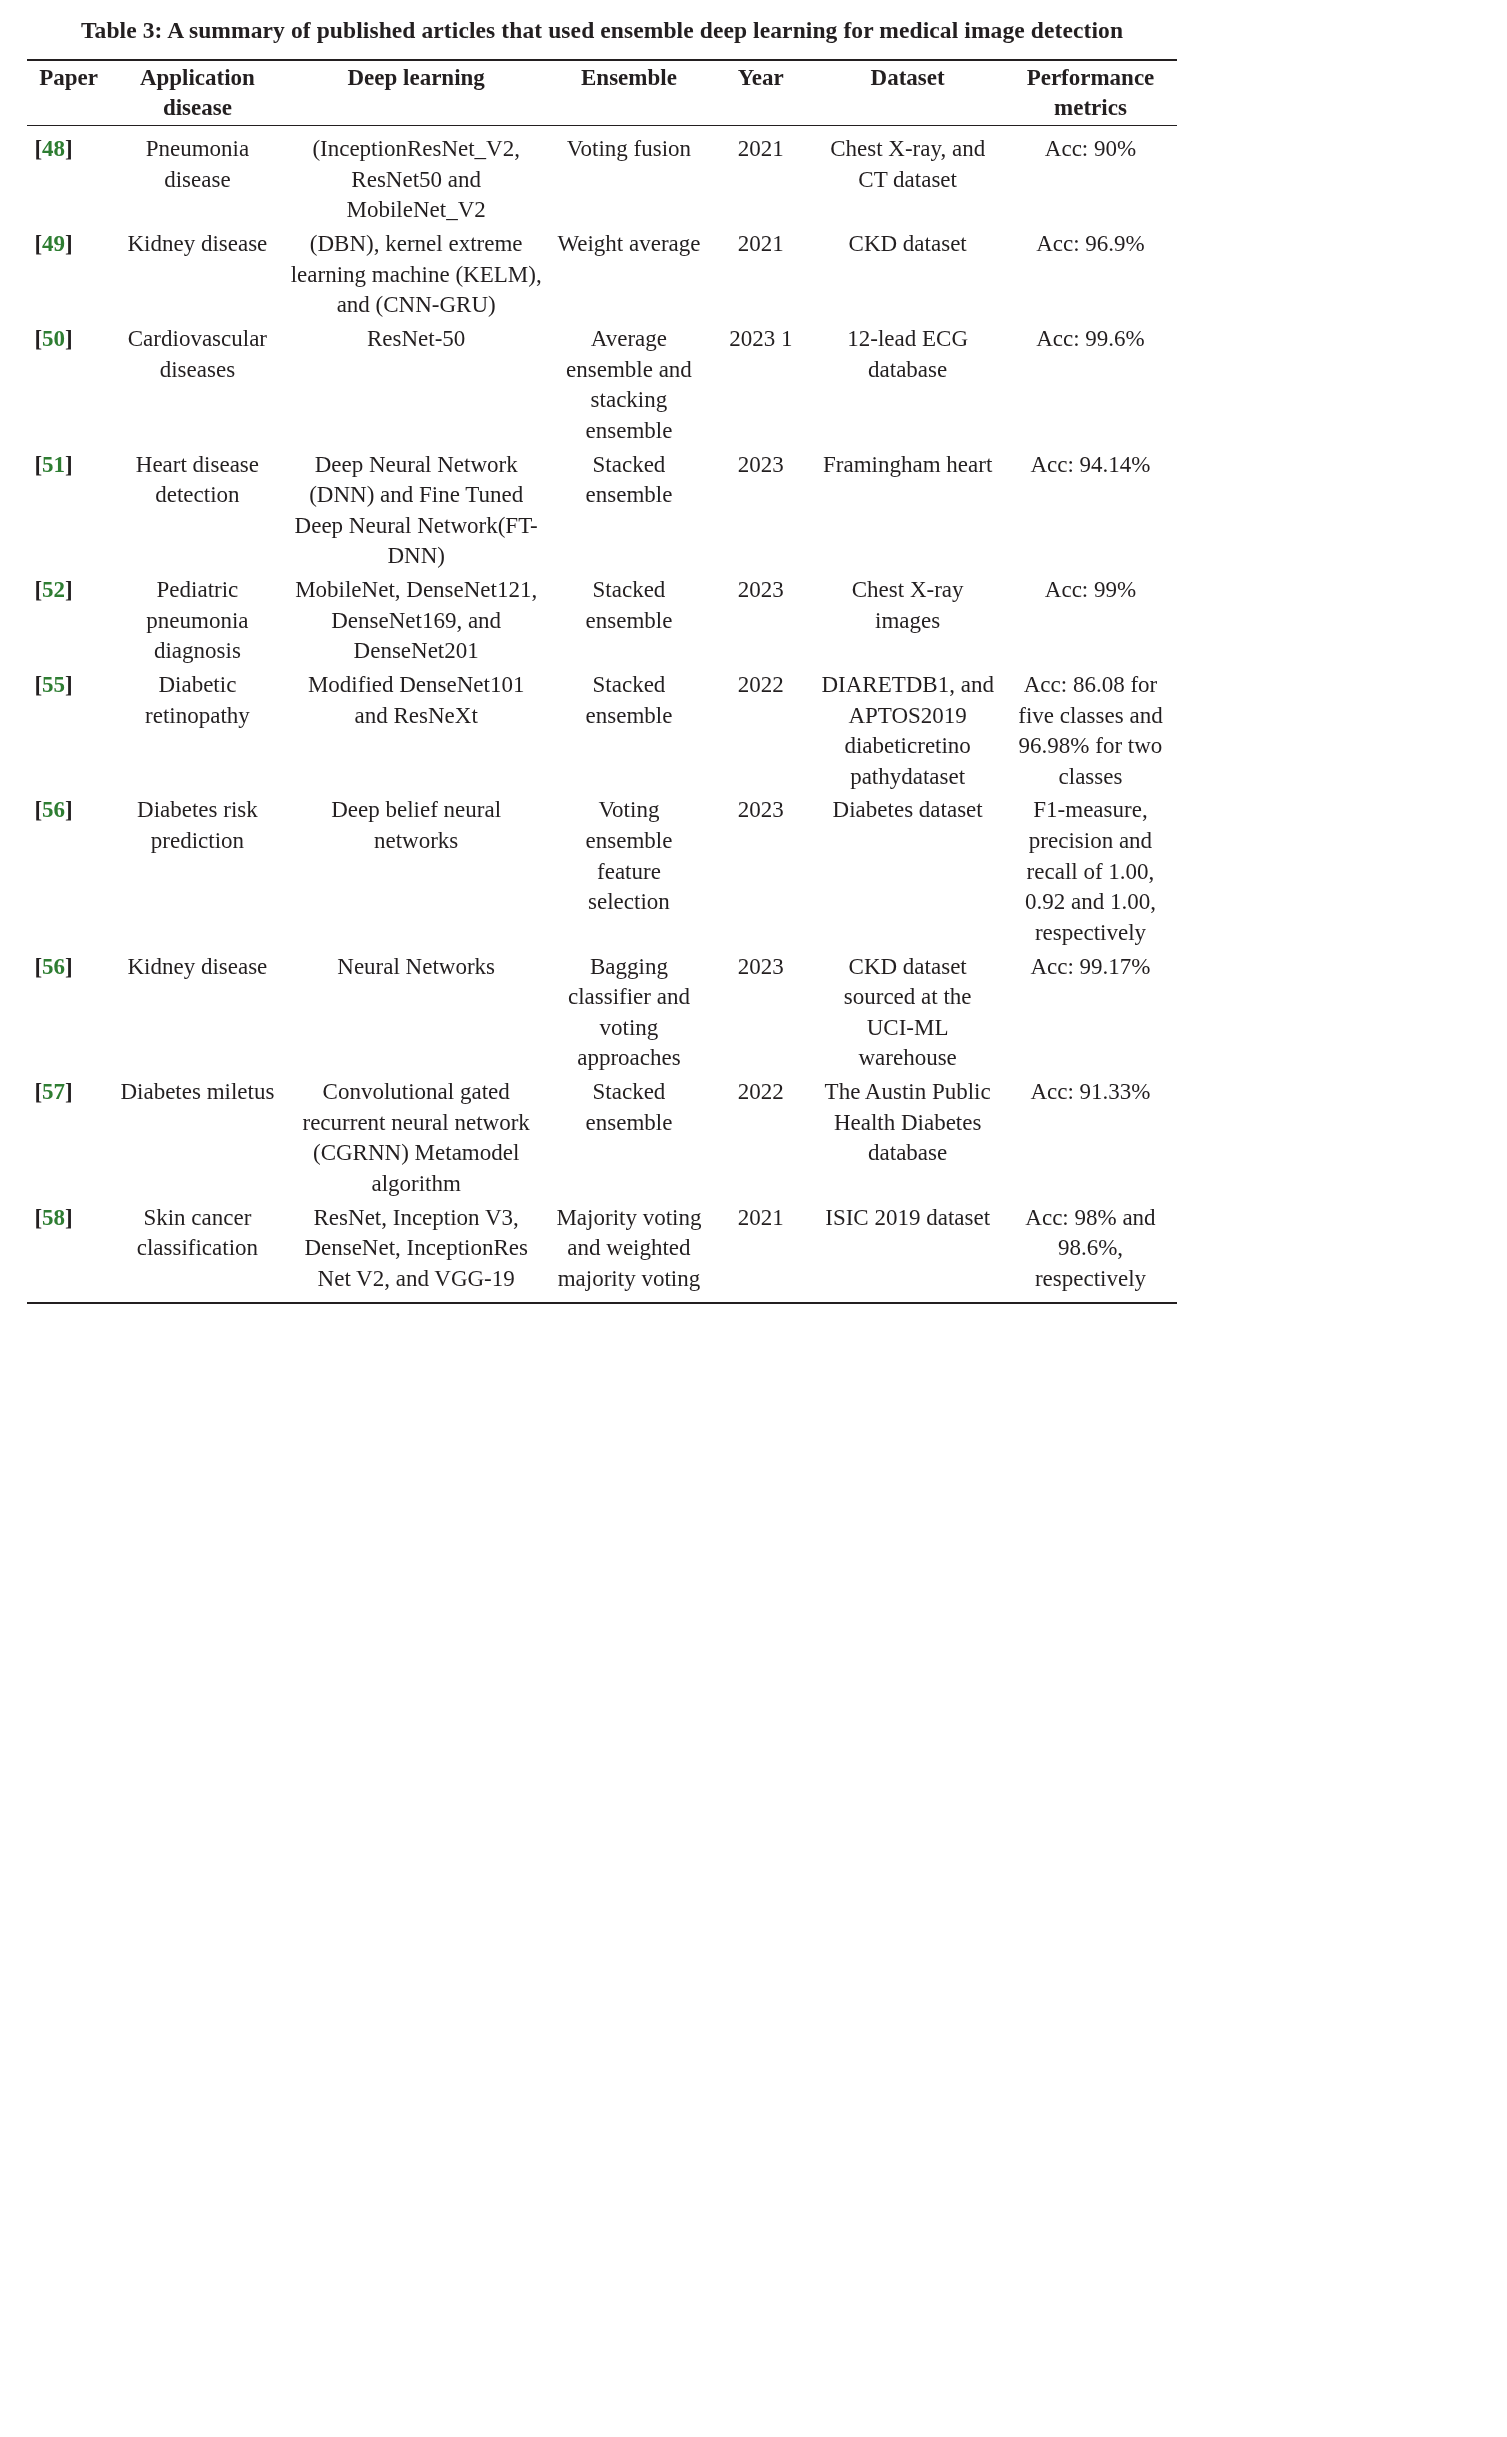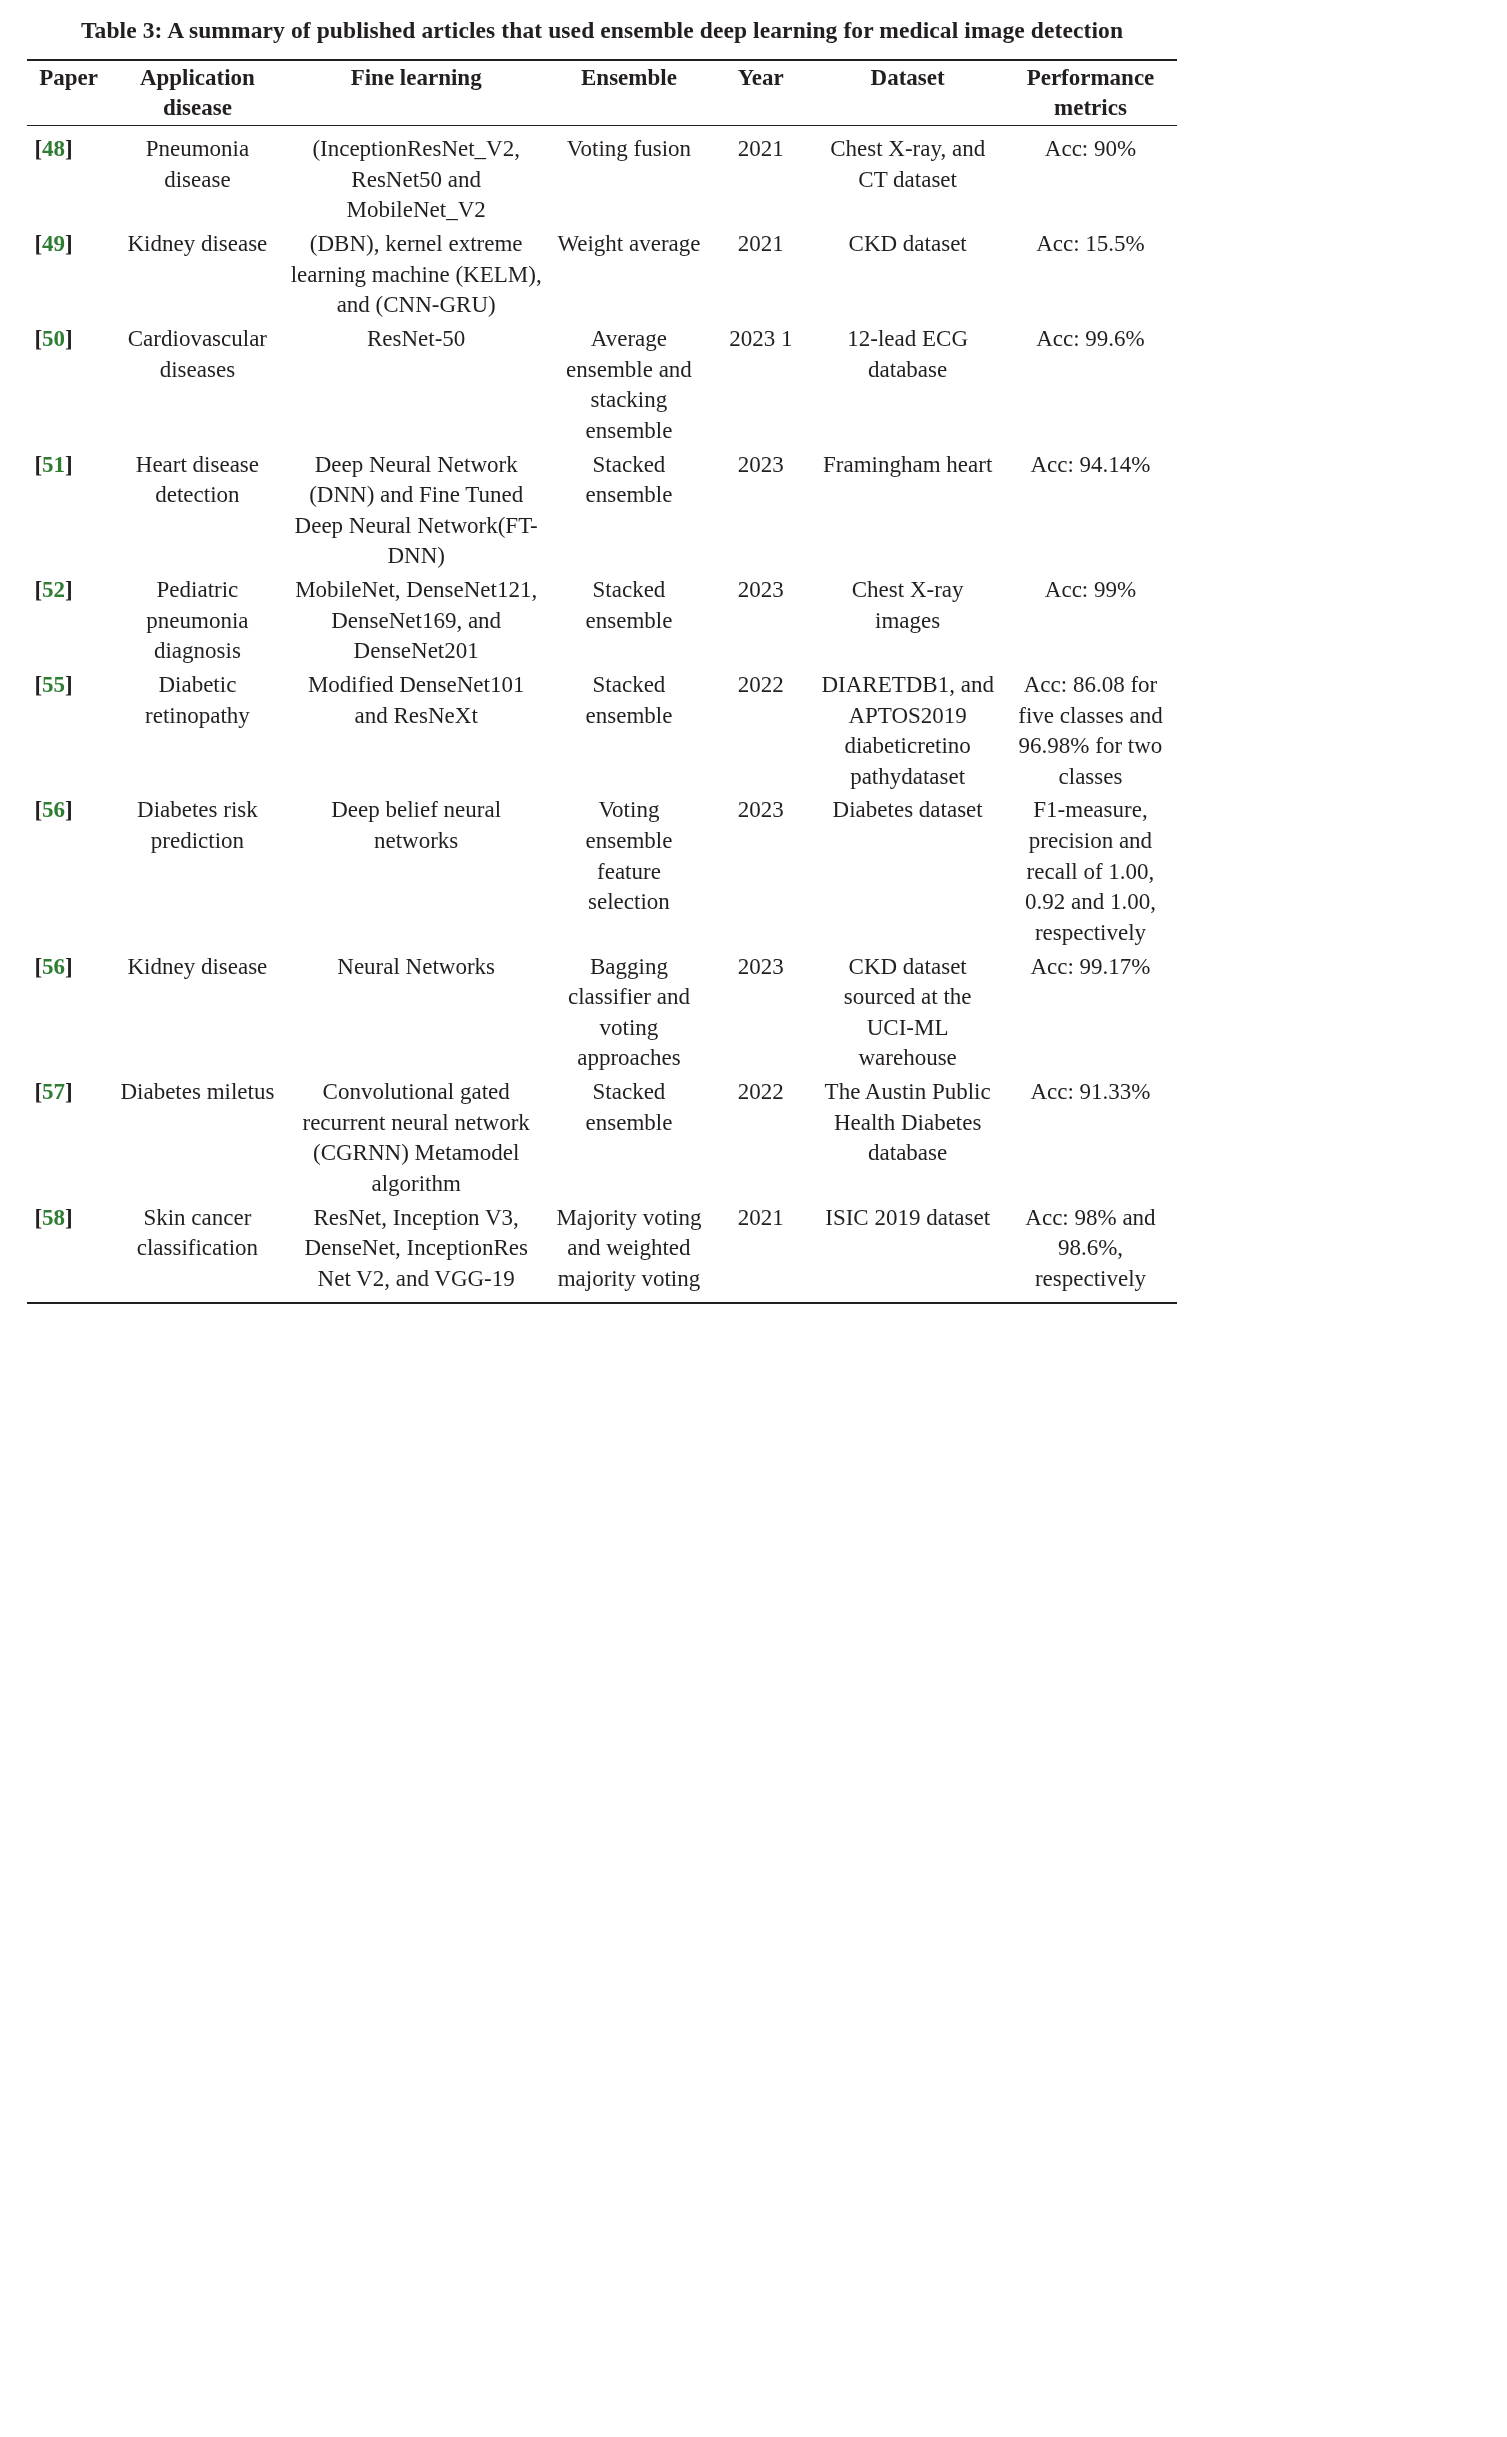--- a/index.html
+++ b/index.html
@@ -96,21 +96,21 @@
       <col class="c-dl">
       <col class="c-ens">
       <col class="c-year">
       <col class="c-data">
       <col class="c-perf">
     </colgroup>
     <thead>
       <tr class="rule-top rule-mid">
         <th>Paper</th>
         <th>Application disease</th>
-        <th>Fine learning</th>
+        <th>Deep learning</th>
         <th>Ensemble</th>
         <th>Year</th>
         <th>Dataset</th>
         <th>Performance metrics</th>
       </tr>
     </thead>
     <tbody id="table-body">
         <tr>
           <td class="paper"><span class="cite"><span class="brk">[</span>48<span class="brk">]</span></span></td>
           <td>Pneumonia disease</td>
@@ -120,21 +120,21 @@
           <td>Chest X-ray, and CT dataset</td>
           <td>Acc: 90%</td>
         </tr>
         <tr>
           <td class="paper"><span class="cite"><span class="brk">[</span>49<span class="brk">]</span></span></td>
           <td>Kidney disease</td>
           <td>(DBN), kernel extreme learning machine (KELM), and (CNN-GRU)</td>
           <td>Weight average</td>
           <td>2021</td>
           <td>CKD dataset</td>
-          <td>Acc: 15.5%</td>
+          <td>Acc: 96.9%</td>
         </tr>
         <tr>
           <td class="paper"><span class="cite"><span class="brk">[</span>50<span class="brk">]</span></span></td>
           <td>Cardiovascular diseases</td>
           <td>ResNet-50</td>
           <td>Average ensemble and stacking ensemble</td>
           <td>2023 1</td>
           <td>12-lead ECG database</td>
           <td>Acc: 99.6%</td>
         </tr>

